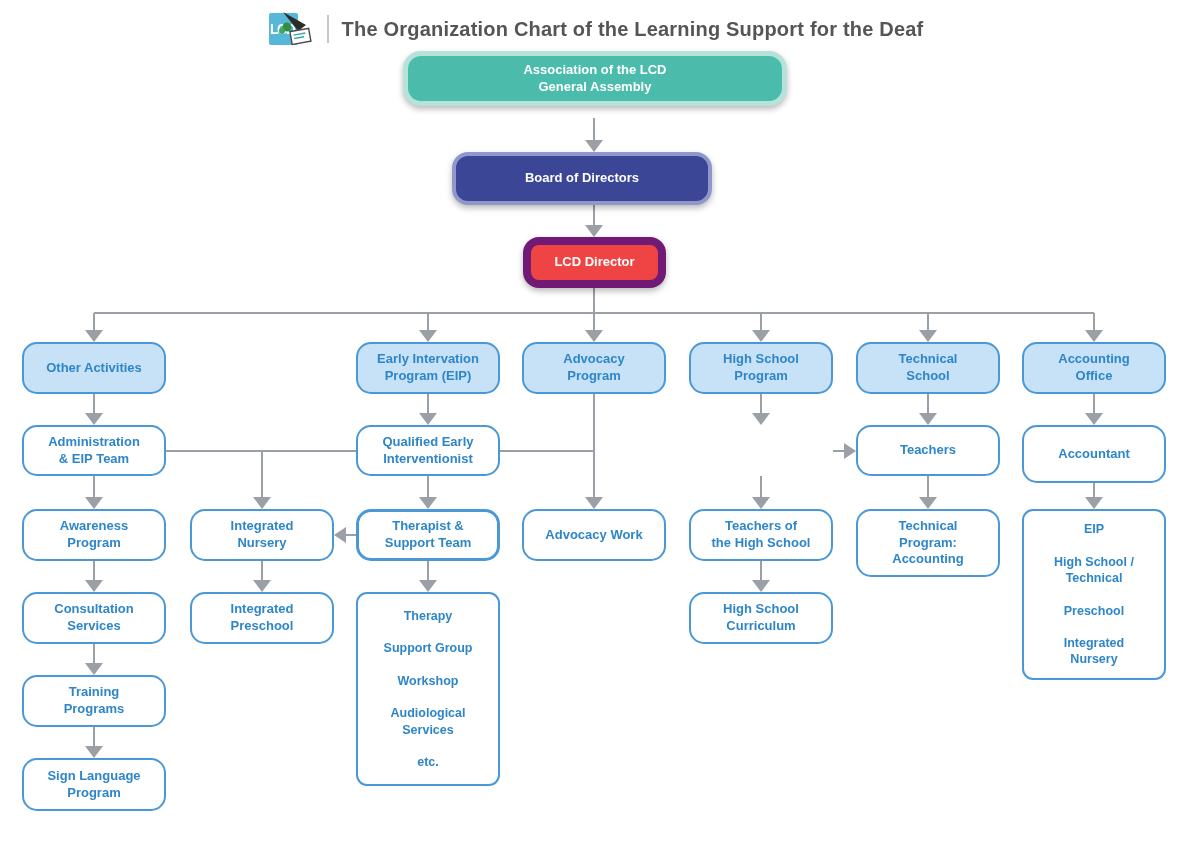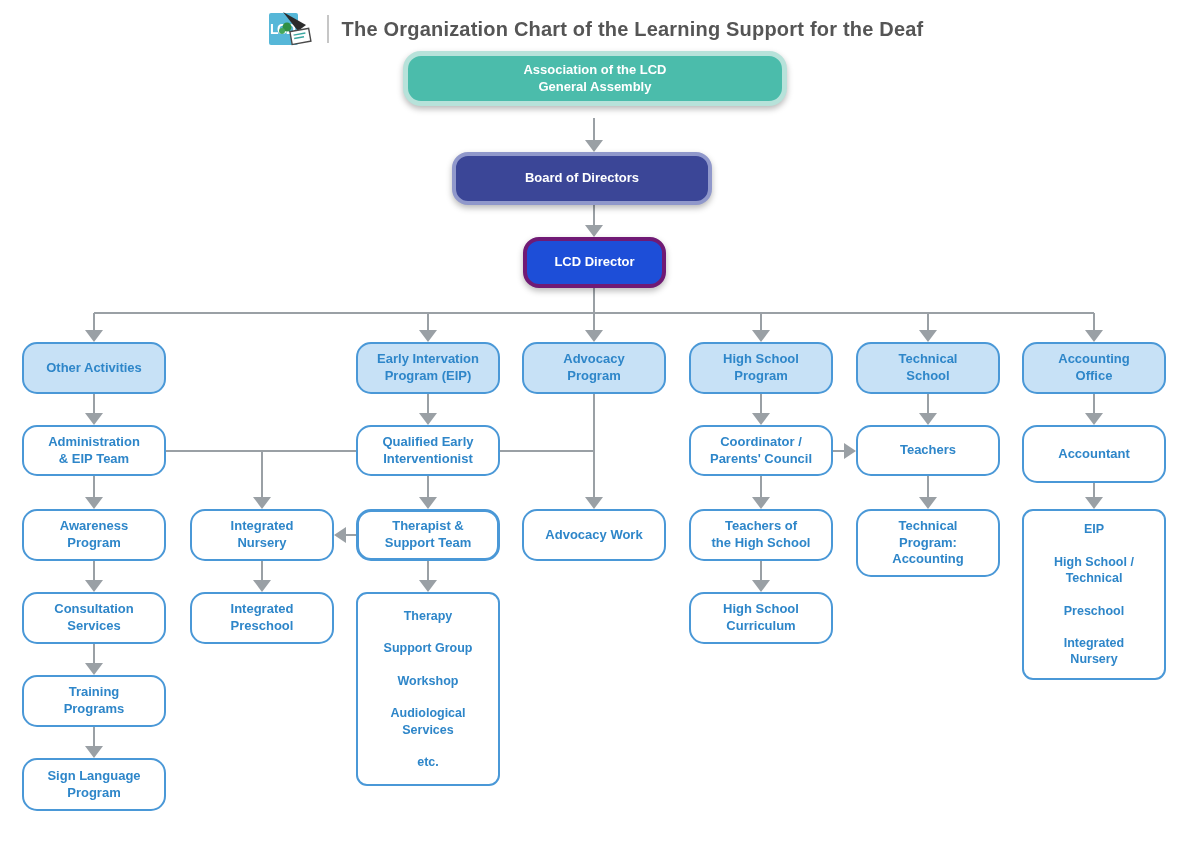--- a/index.html
+++ b/index.html
@@ -27,21 +27,21 @@
     background:#4bbcab;border:5px solid #b7e2da;border-radius:18px;
     box-shadow:0 3px 6px rgba(0,0,0,.28);
   }
   .teal .lbl{color:#ffffff;}
   .navy{
     background:#3b4697;border:4px solid #9098cb;border-radius:16px;
     box-shadow:0 3px 6px rgba(0,0,0,.28);
   }
   .navy .lbl{color:#ffffff;}
   .bluebox{
-    background:#1d4ed8;border:4px solid #701a75;border-radius:16px;
+    background:#ef4444;border:8px solid #701a75;border-radius:16px;
     box-shadow:0 3px 6px rgba(0,0,0,.28);
   }
   .bluebox .lbl{color:#ffffff;}
   .lb{
     background:#c7e1f6;border:2.5px solid #4a98d7;color:#2e86c9;
   }
   .lb .lbl{color:#2e86c9;}
   .wh{
     background:#ffffff;border:2px solid #4a98d7;
   }
@@ -117,24 +117,20 @@
 Office</span>
     </div>
 
   <div class="node wh" style="left:22px;top:425px;width:144px;height:51px">
     <span class="lbl">Administration
 &amp; EIP Team</span>
     </div>
   <div class="node wh" style="left:356px;top:425px;width:144px;height:51px">
     <span class="lbl">Qualified Early
 Interventionist</span>
-    </div>
-  <div class="node wh" style="left:689px;top:425px;width:144px;height:51px">
-    <span class="lbl">Coordinator /
-Parents' Council</span>
     </div>
   <div class="node wh" style="left:856px;top:425px;width:144px;height:51px">
     <span class="lbl">Teachers</span>
     </div>
   <div class="node wh" style="left:1022px;top:425px;width:144px;height:58px">
     <span class="lbl">Accountant</span>
     </div>
 
   <div class="node wh" style="left:22px;top:509px;width:144px;height:52px">
     <span class="lbl">Awareness

